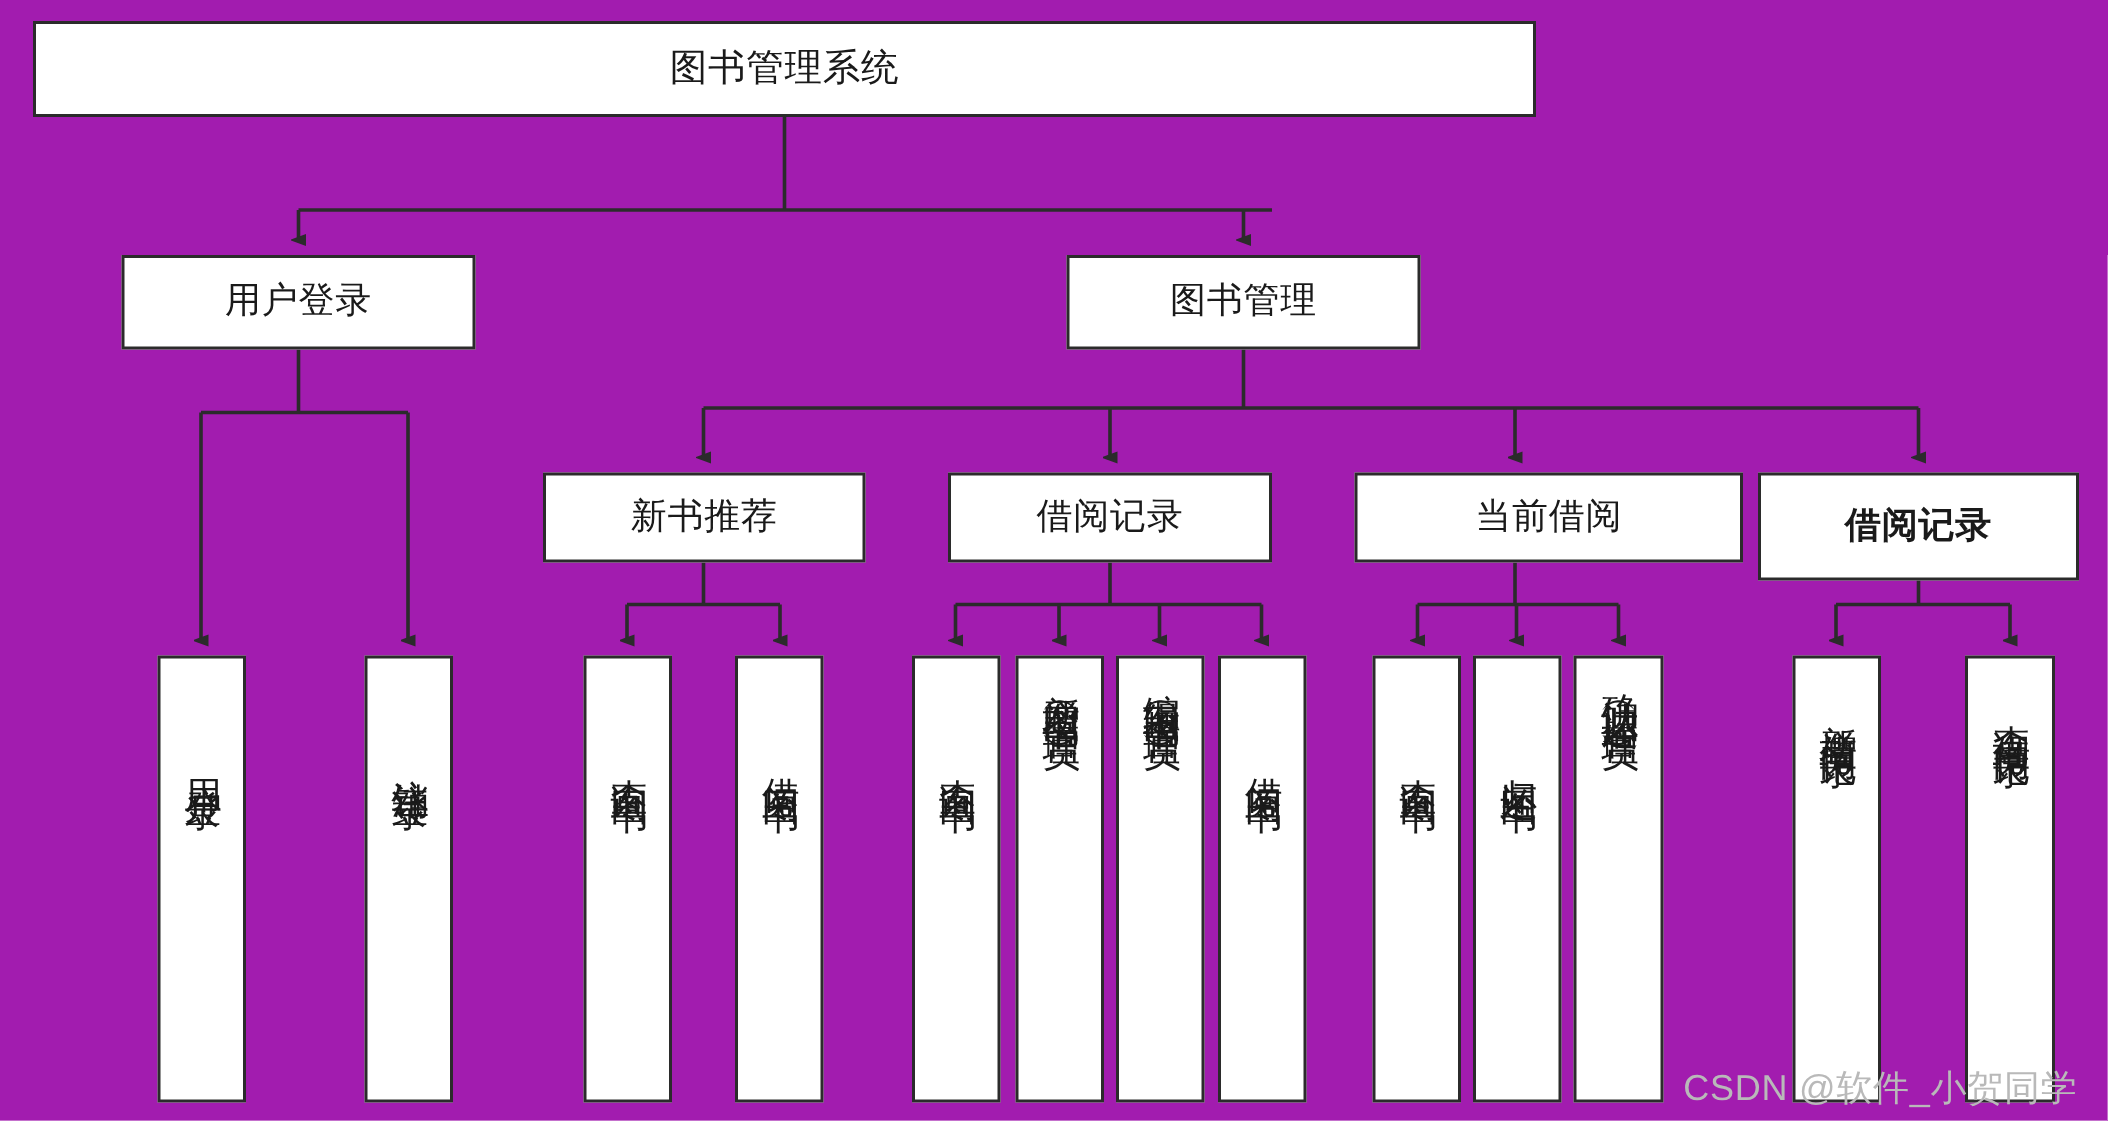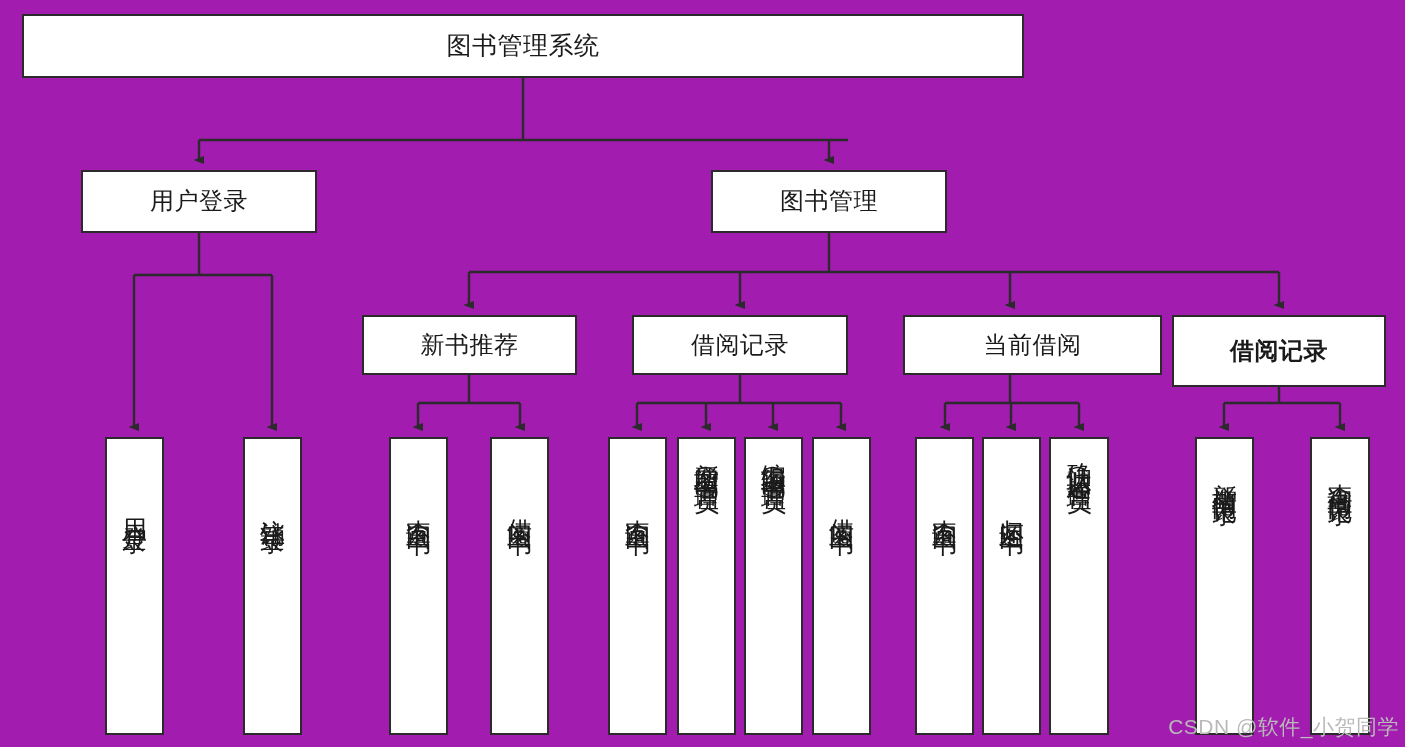--- a/index.html
+++ b/index.html
@@ -60,23 +60,23 @@
     font-size: 25px;
     letter-spacing: 4px;
     line-height: 1;
     white-space: nowrap;
   }
   .node.vert.tall .label {
     padding-top: 0;
   }
   .watermark {
     position: absolute;
-    right: 6px;
+    right: 20px;
     bottom: 6px;
-    font-size: 21px;
+    font-size: 24px;
     color: #b9b9b9;
     letter-spacing: 0.5px;
     white-space: nowrap;
     pointer-events: none;
   }
 </style>
 </head>
 <body>
 
 <div id="diagram-root">

